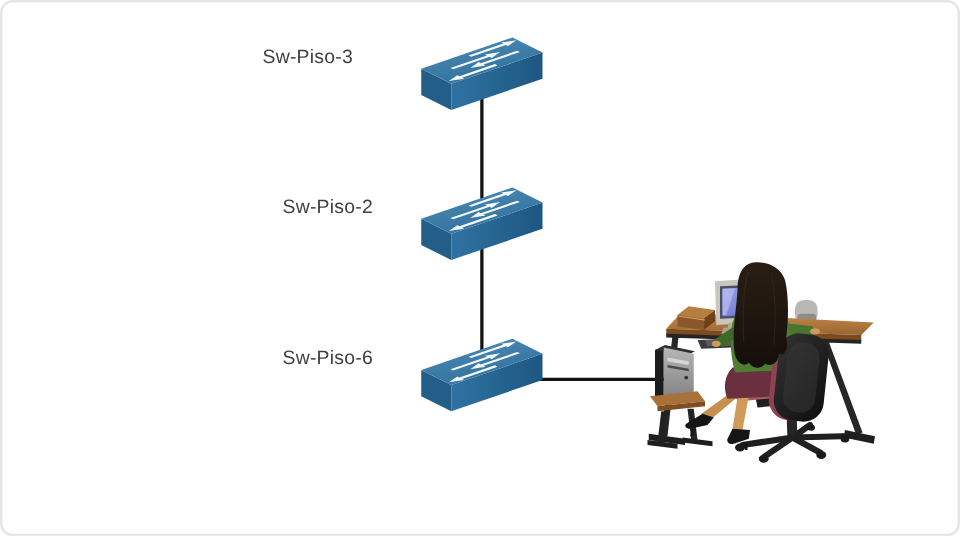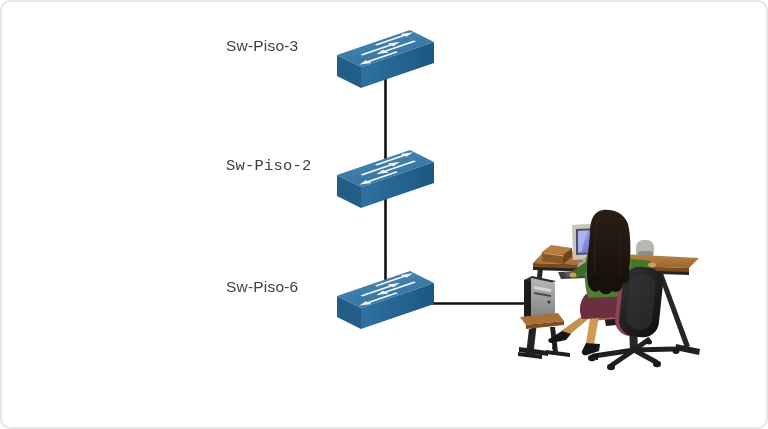--- a/index.html
+++ b/index.html
@@ -6,22 +6,22 @@
   .canvas{
     position:relative;width:768px;height:429px;box-sizing:border-box;
     border:2px solid #e6e6e6;border-radius:10px;background:#ffffff;overflow:hidden;
     font-family:"Liberation Sans",sans-serif;
   }
   .diagram-svg{position:absolute;left:0;top:0;width:768px;height:429px;}
   .node-label{
     position:absolute;font-size:15.5px;line-height:18px;color:#3f3f3f;
     white-space:nowrap;letter-spacing:0.2px;
   }
-  #lbl-sw3{left:224px;top:35px;}
-  #lbl-sw2{left:224px;top:155px;font-family:Liberation Mono, monospace;}
+  #lbl-sw3{left:208px;top:35px;}
+  #lbl-sw2{left:224px;top:155px;}
   #lbl-sw1{left:224px;top:276px;}
 </style>
 </head>
 <body>
 
 <div class="canvas">
 
   <svg class="diagram-svg" viewBox="0 0 768 429">
     <defs>
       <linearGradient id="gTop" x1="0" y1="0" x2="0.55" y2="1">

